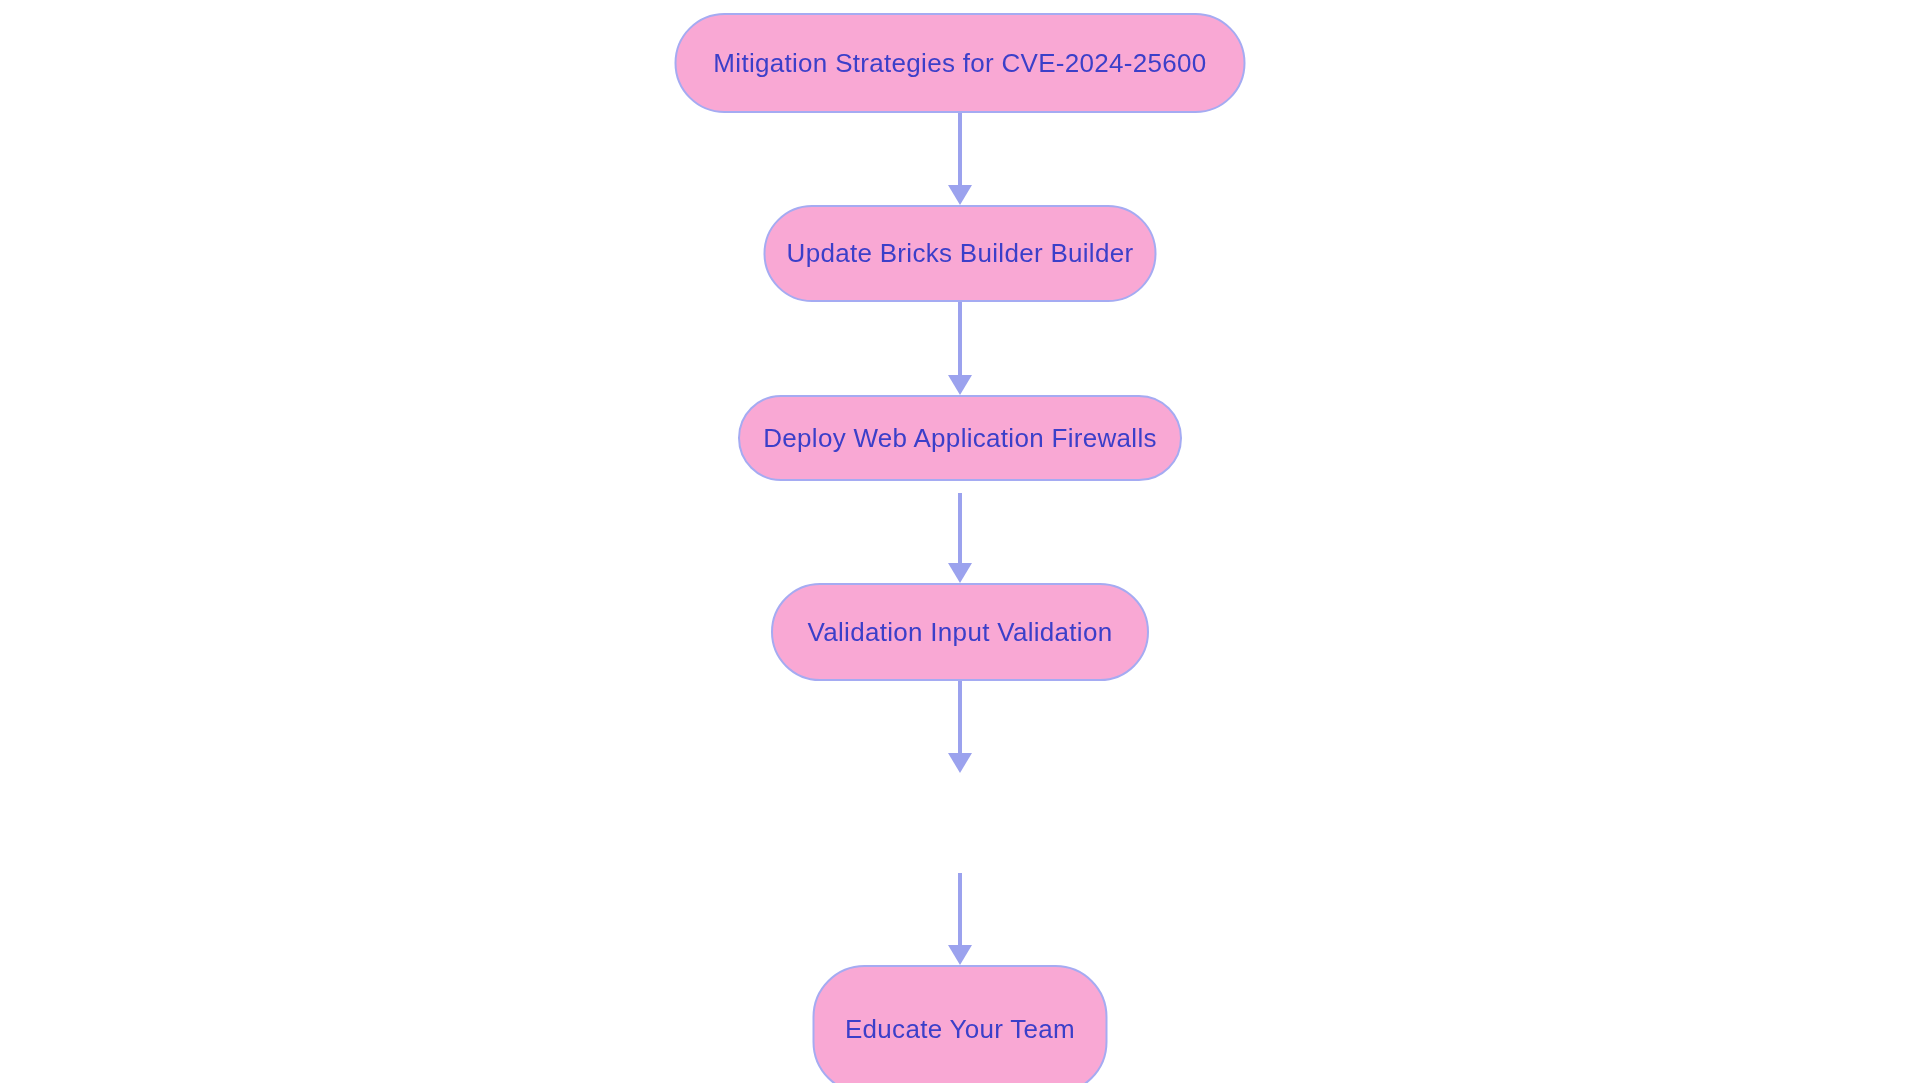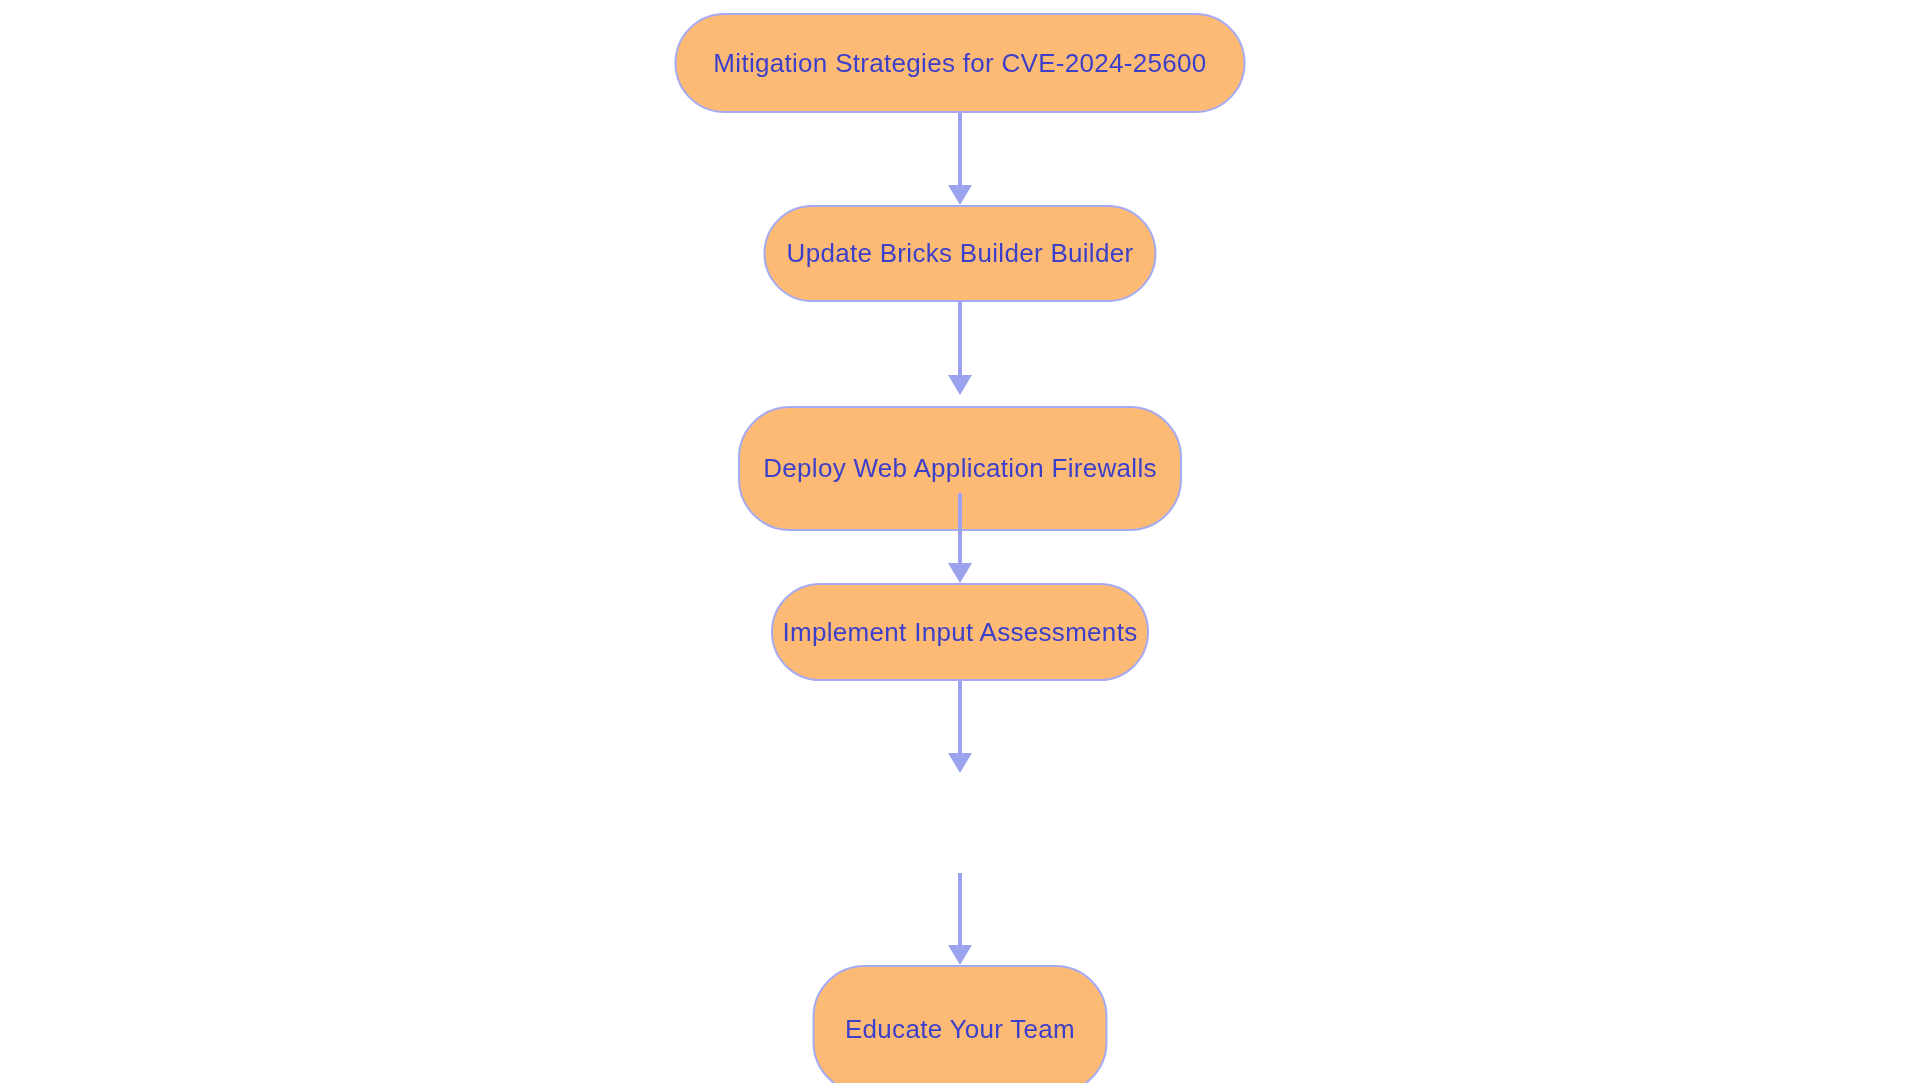--- a/index.html
+++ b/index.html
@@ -14,32 +14,32 @@
     background: #ffffff;
     overflow: hidden;
   }
   .node {
     position: absolute;
     left: 50%;
     transform: translateX(-50%);
     display: flex;
     align-items: center;
     justify-content: center;
-    background: #fdba74;
+    background: #f9a8d4;
     border: 2px solid #a5abf2;
     border-radius: 52px;
     color: #3b3fc9;
     font-size: 26px;
     letter-spacing: 0.3px;
     text-align: center;
     white-space: nowrap;
   }
   .node-1 { top: 13px;  width: 571px; height: 100px; }
   .node-2 { top: 205px; width: 393px; height: 97px;  }
-  .node-3 { top: 406px; width: 444px; height: 125px;  }
+  .node-3 { top: 395px; width: 444px; height: 86px;  }
   .node-4 { top: 583px; width: 378px; height: 98px;  }
   .node-5 { top: 773px; width: 473px; height: 100px; }
   .node-6 { top: 965px; width: 295px; height: 129px; }
 
   .arrow {
     position: absolute;
     left: 50%;
     transform: translateX(-50%);
     width: 24px;
   }
@@ -99,21 +99,21 @@
   <div class="node node-3">
     <span>Deploy Web Application Firewalls</span>
   </div>
 
   <div class="arrow arrow-3">
     <div class="shaft"></div>
     <div class="head"></div>
   </div>
 
   <div class="node node-4">
-    <span>Implement Input Assessments</span>
+    <span>Validation Input Validation</span>
   </div>
 
   <div class="arrow arrow-4">
     <div class="shaft"></div>
     <div class="head"></div>
   </div>
 
 
   <div class="arrow arrow-5">
     <div class="shaft"></div>

